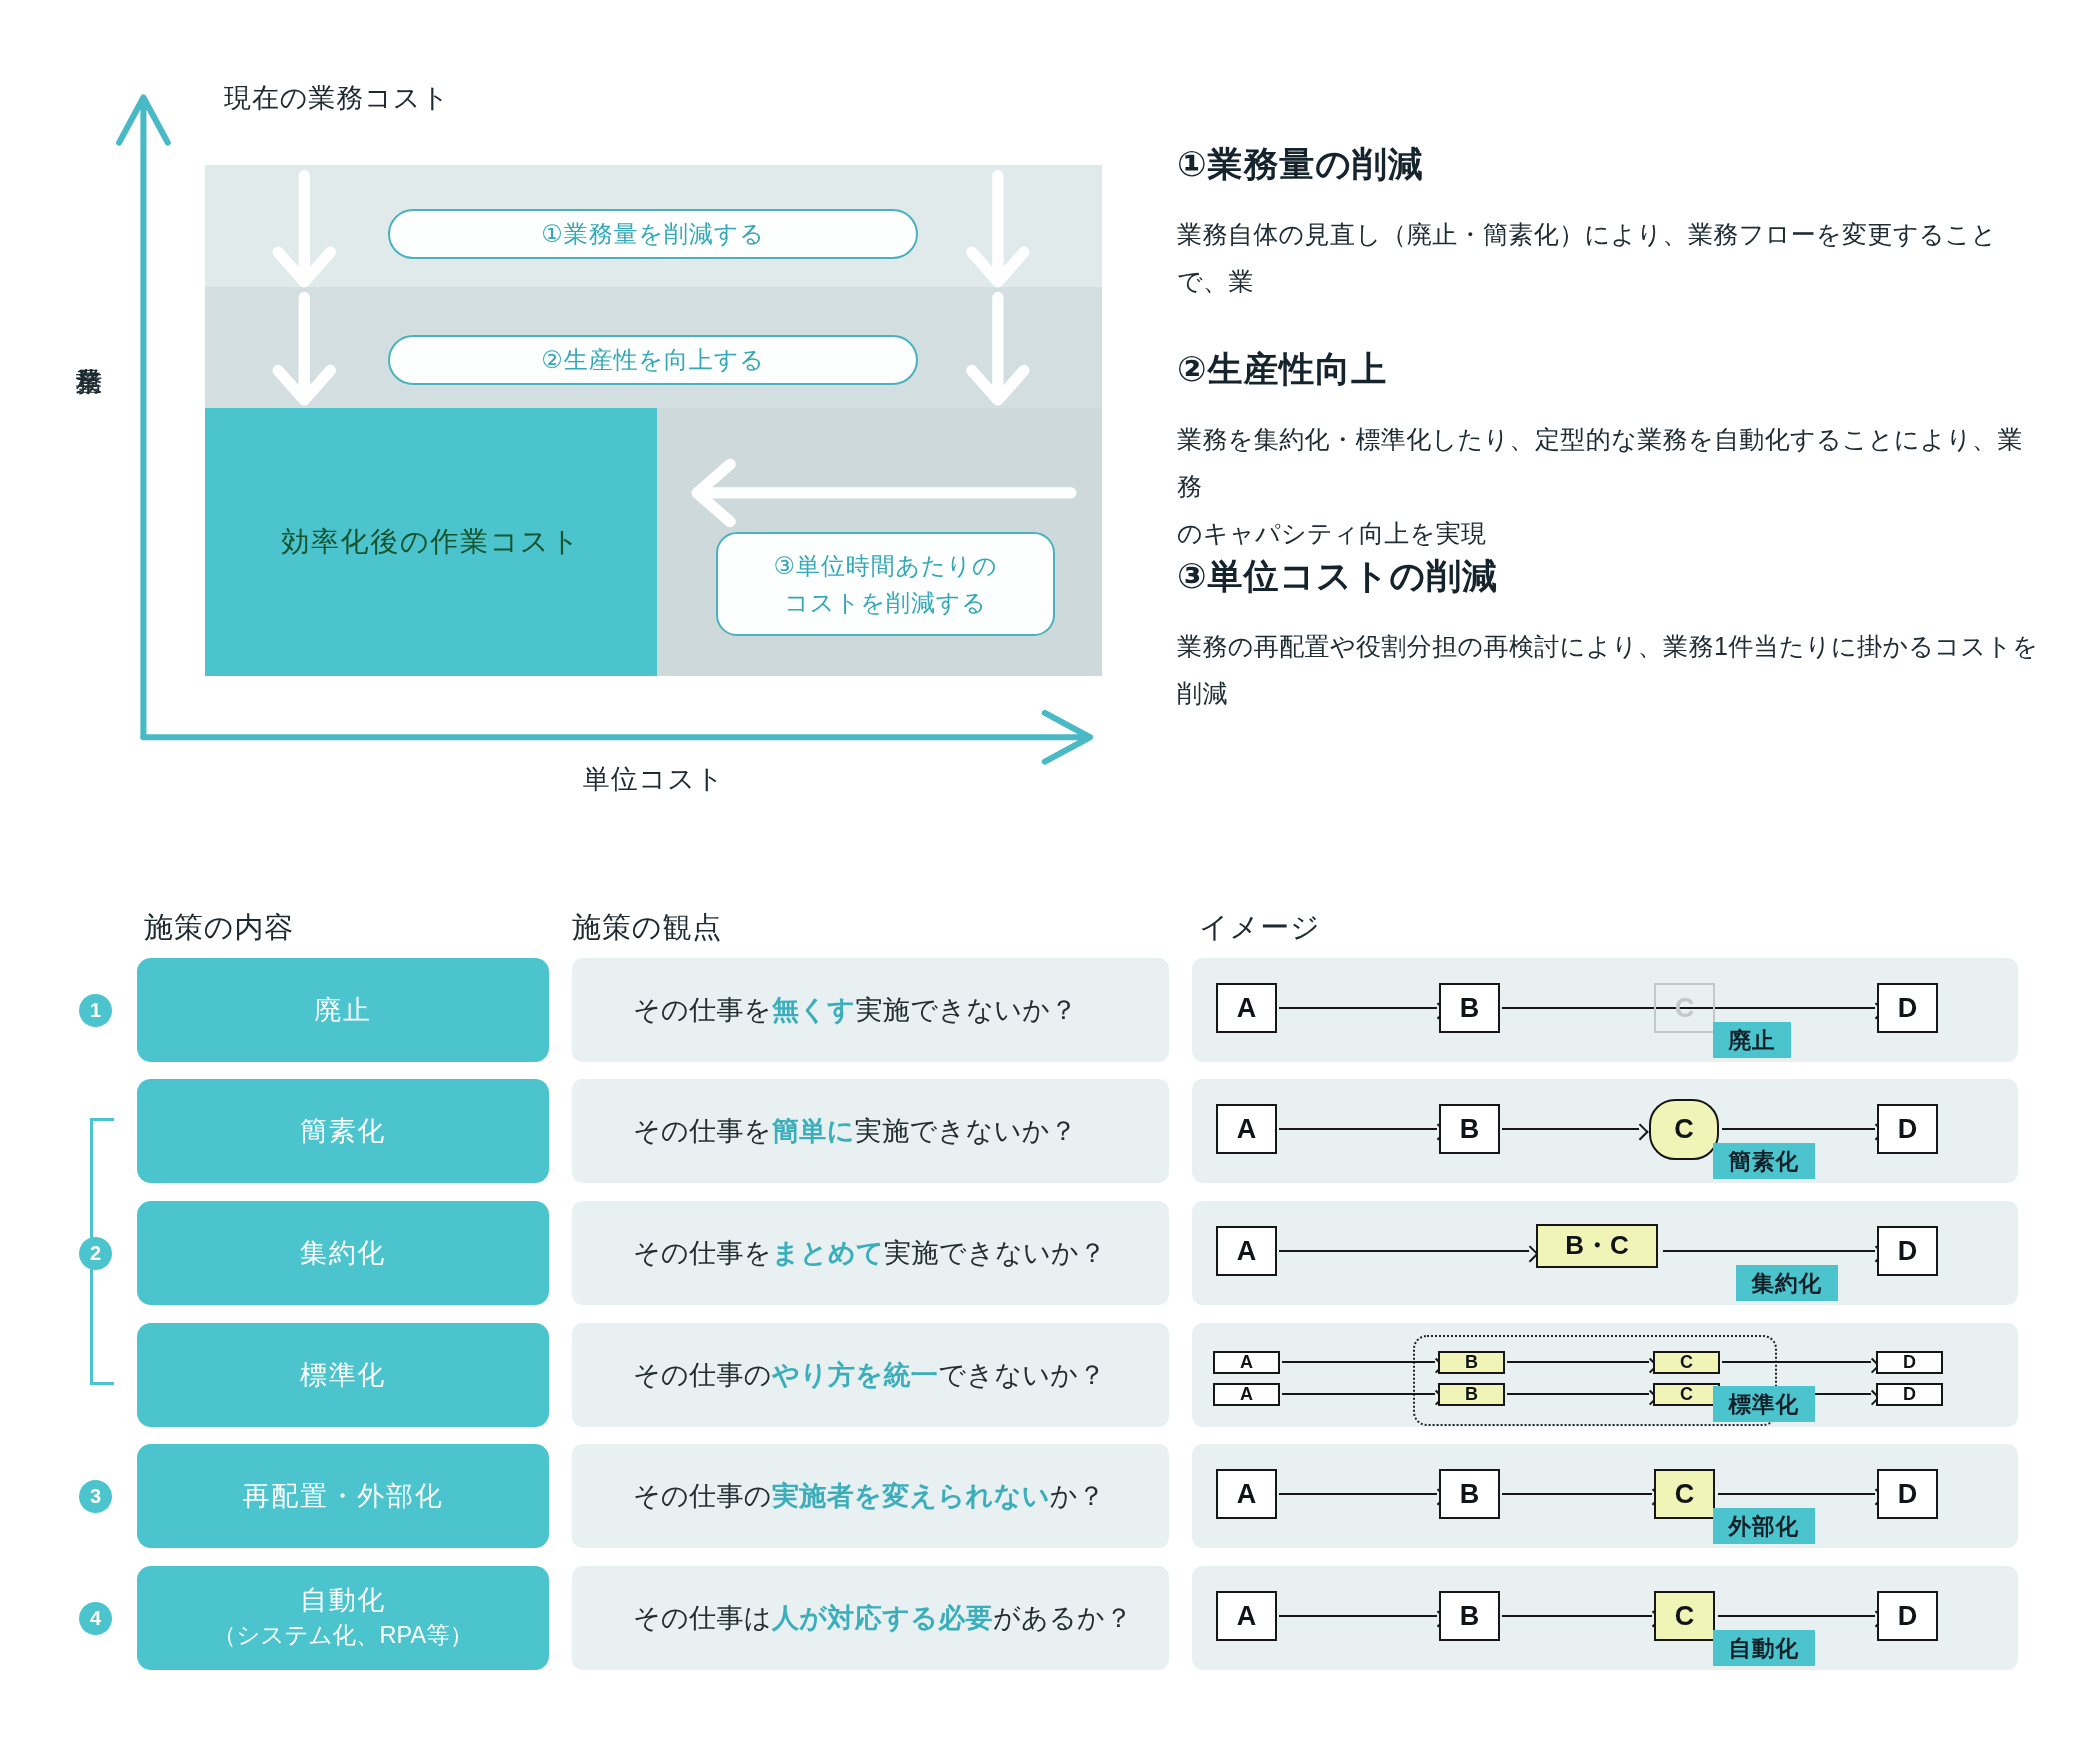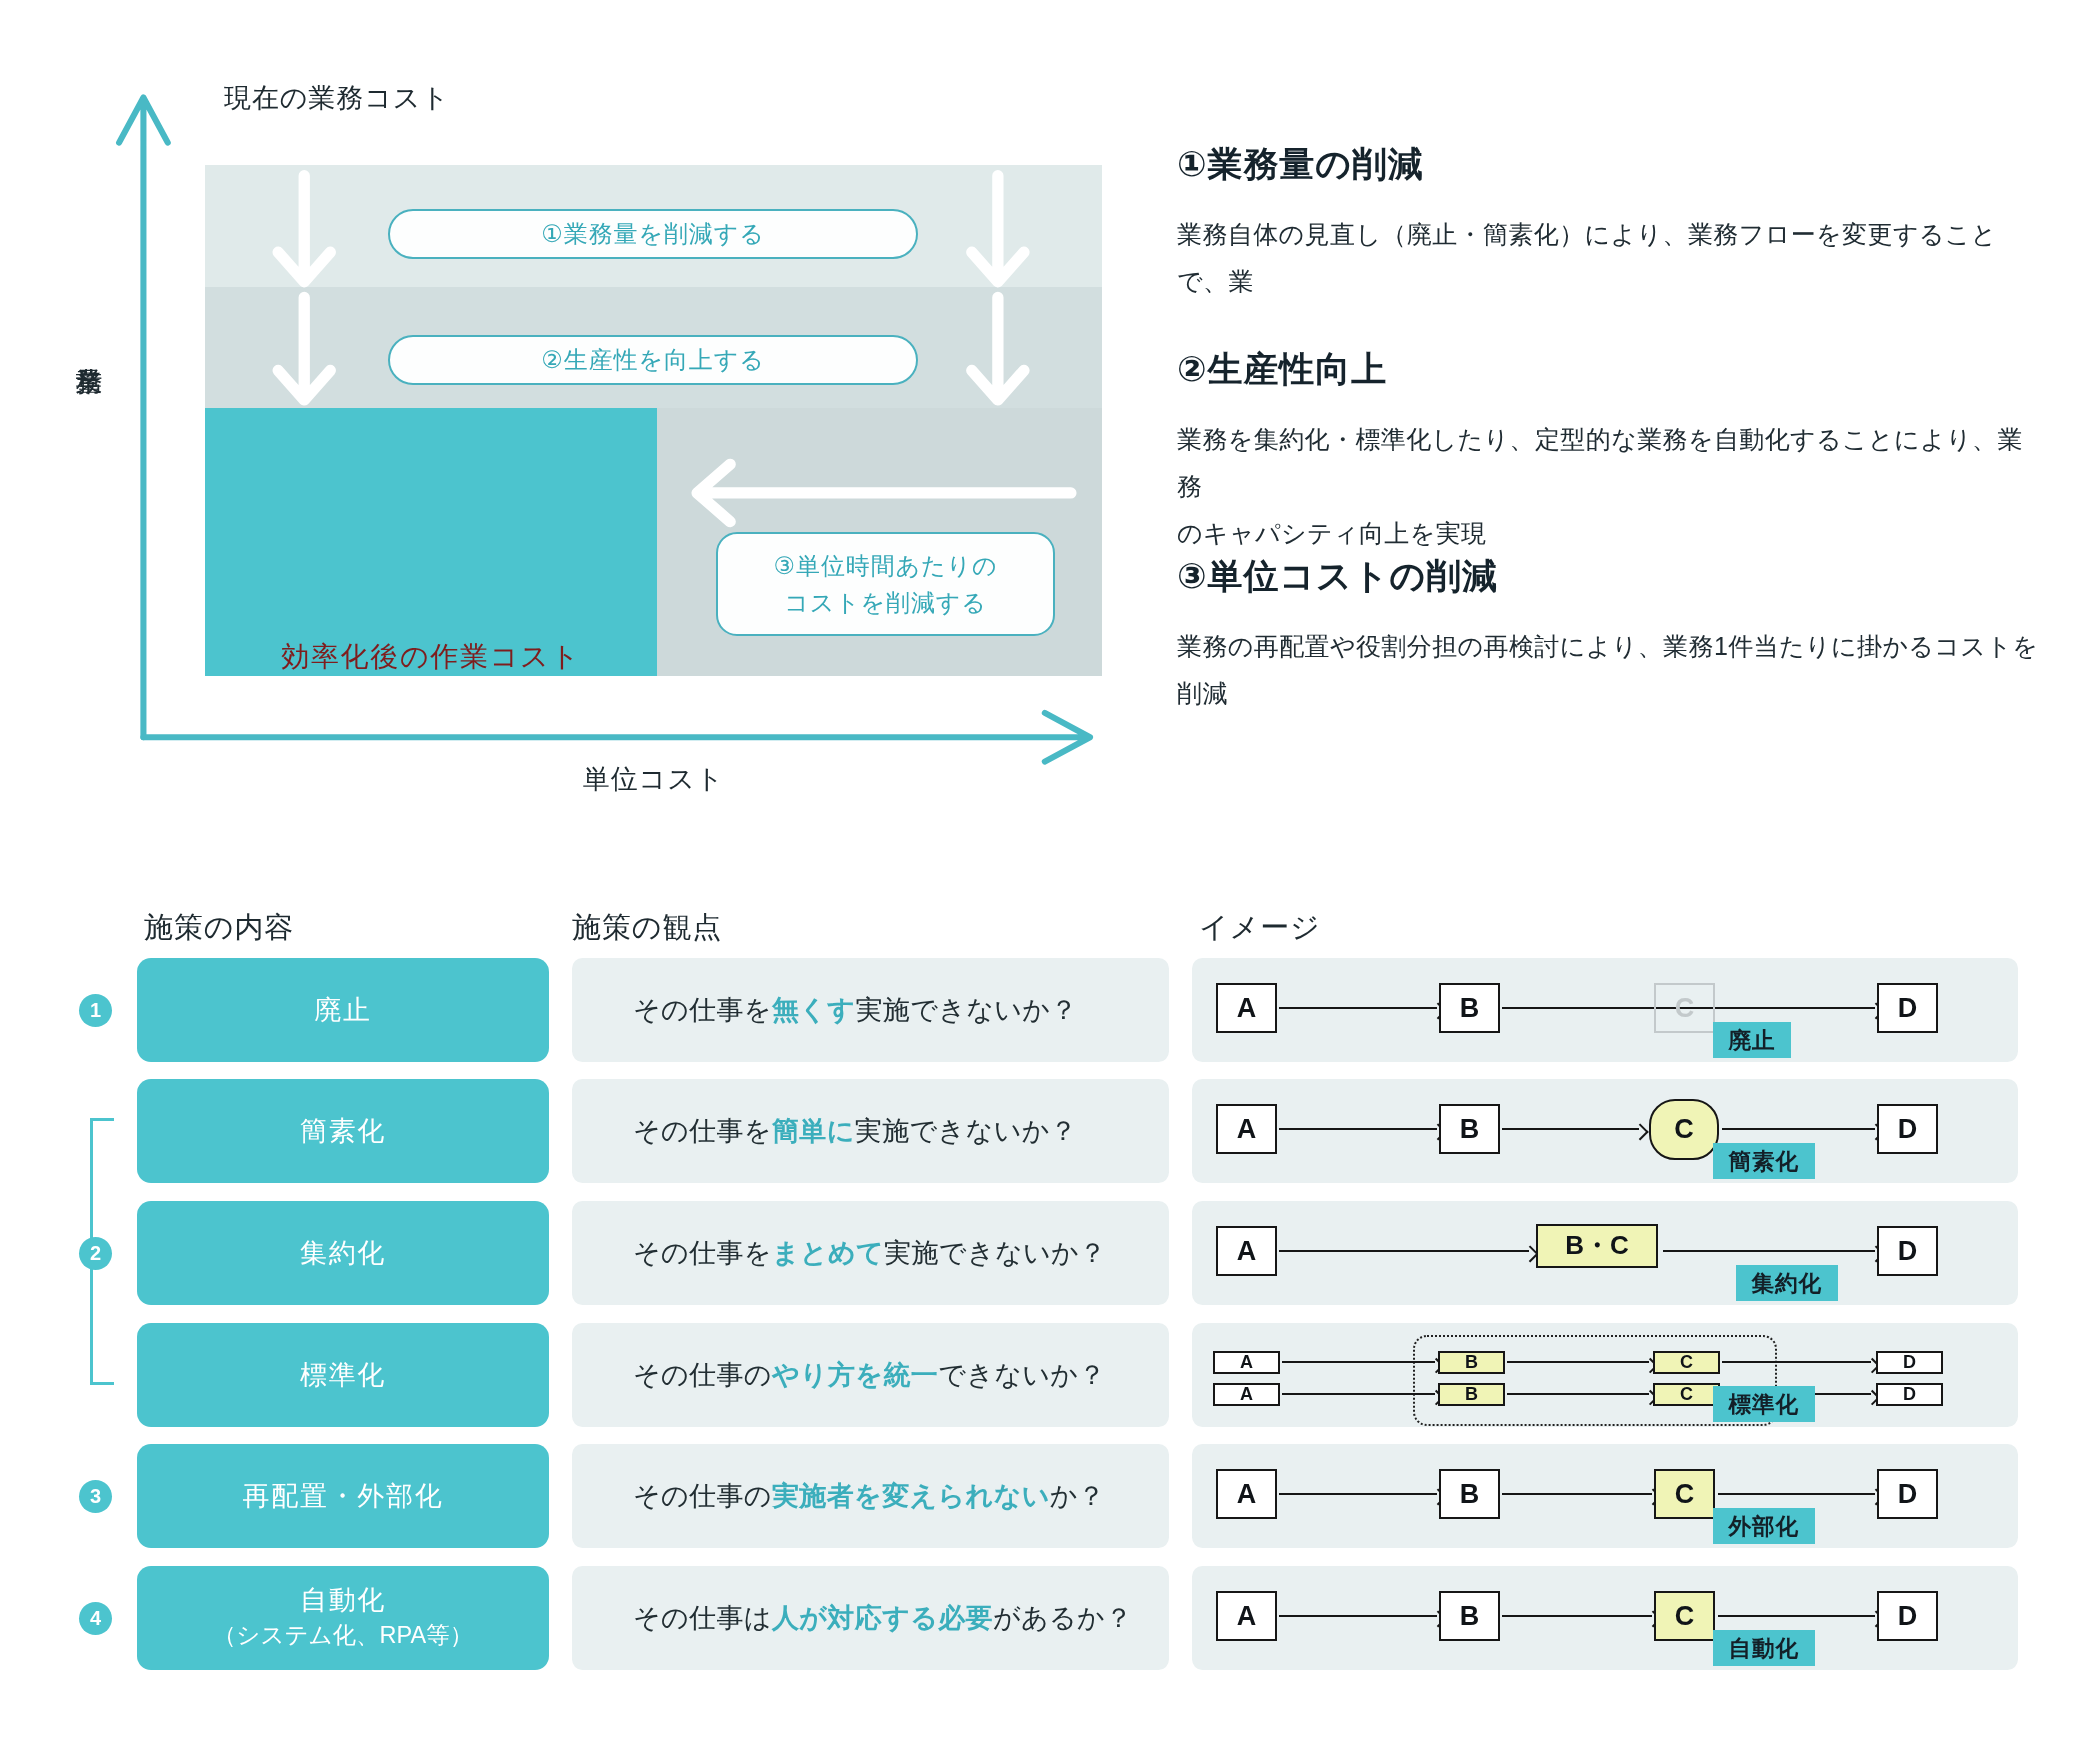--- a/index.html
+++ b/index.html
@@ -13,22 +13,22 @@
     position:absolute; box-sizing:border-box; background:#FDFEFE; border:2.6px solid #4AB1BF;
     border-radius:868px; color:#35A8B7; font-size:24px; font-weight:500;
     display:flex; align-items:center; justify-content:center; letter-spacing:0.9px;
   }
   .pill3{
     position:absolute; box-sizing:border-box; background:#FDFEFE; border:2.6px solid #4AB1BF;
     border-radius:21px; color:#35A8B7; font-size:24px; font-weight:500; line-height:37px;
     display:flex; flex-direction:column; align-items:center; justify-content:center; letter-spacing:0.9px;
   }
   .result-box{
-    position:absolute; background:#4CC4CE; color:#7f1d1d; font-size:28px; font-weight:500;
-    display:flex; align-items:flex-end; justify-content:center; letter-spacing:1.7px;
+    position:absolute; background:#4CC4CE; color:#14532d; font-size:28px; font-weight:500;
+    display:flex; align-items:center; justify-content:center; letter-spacing:1.7px;
   }
   .chart-label{position:absolute; font-size:27px; color:#1E2A30; font-weight:500; letter-spacing:0.9px;}
   .v-label{writing-mode:vertical-rl; text-orientation:upright;}
   .axis-svg{position:absolute; left:0; top:0;}
   
   .exp{position:absolute; left:1177px; width:869px;}
   .exp .exp-heading{font-size:35px; font-weight:600; color:#15232C; margin:0 0 22.6px 0; letter-spacing:0.9px;}
   .exp .exp-line{font-size:25px; line-height:47px; color:#202C33; letter-spacing:0.4px;}
   
   .col-header{position:absolute; top:908px; font-size:29px; font-weight:500; color:#1E2A30; letter-spacing:0.9px;}

